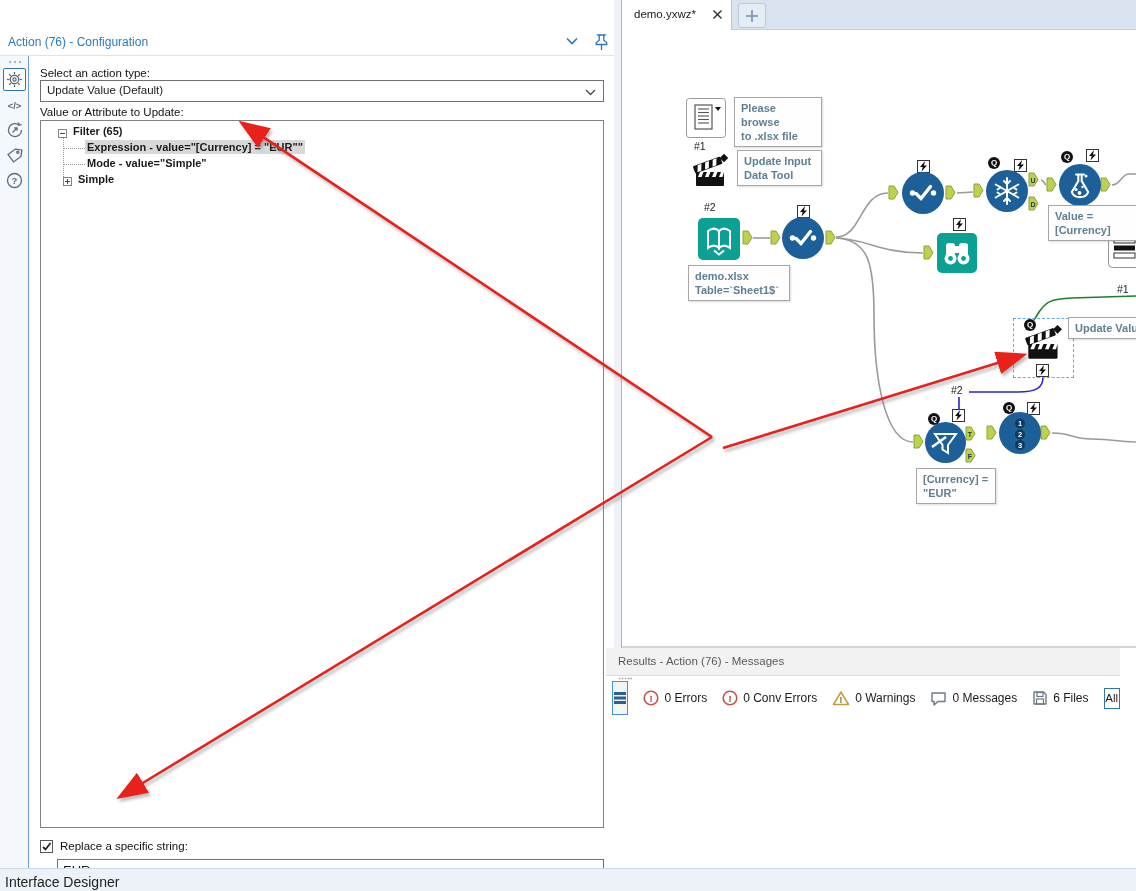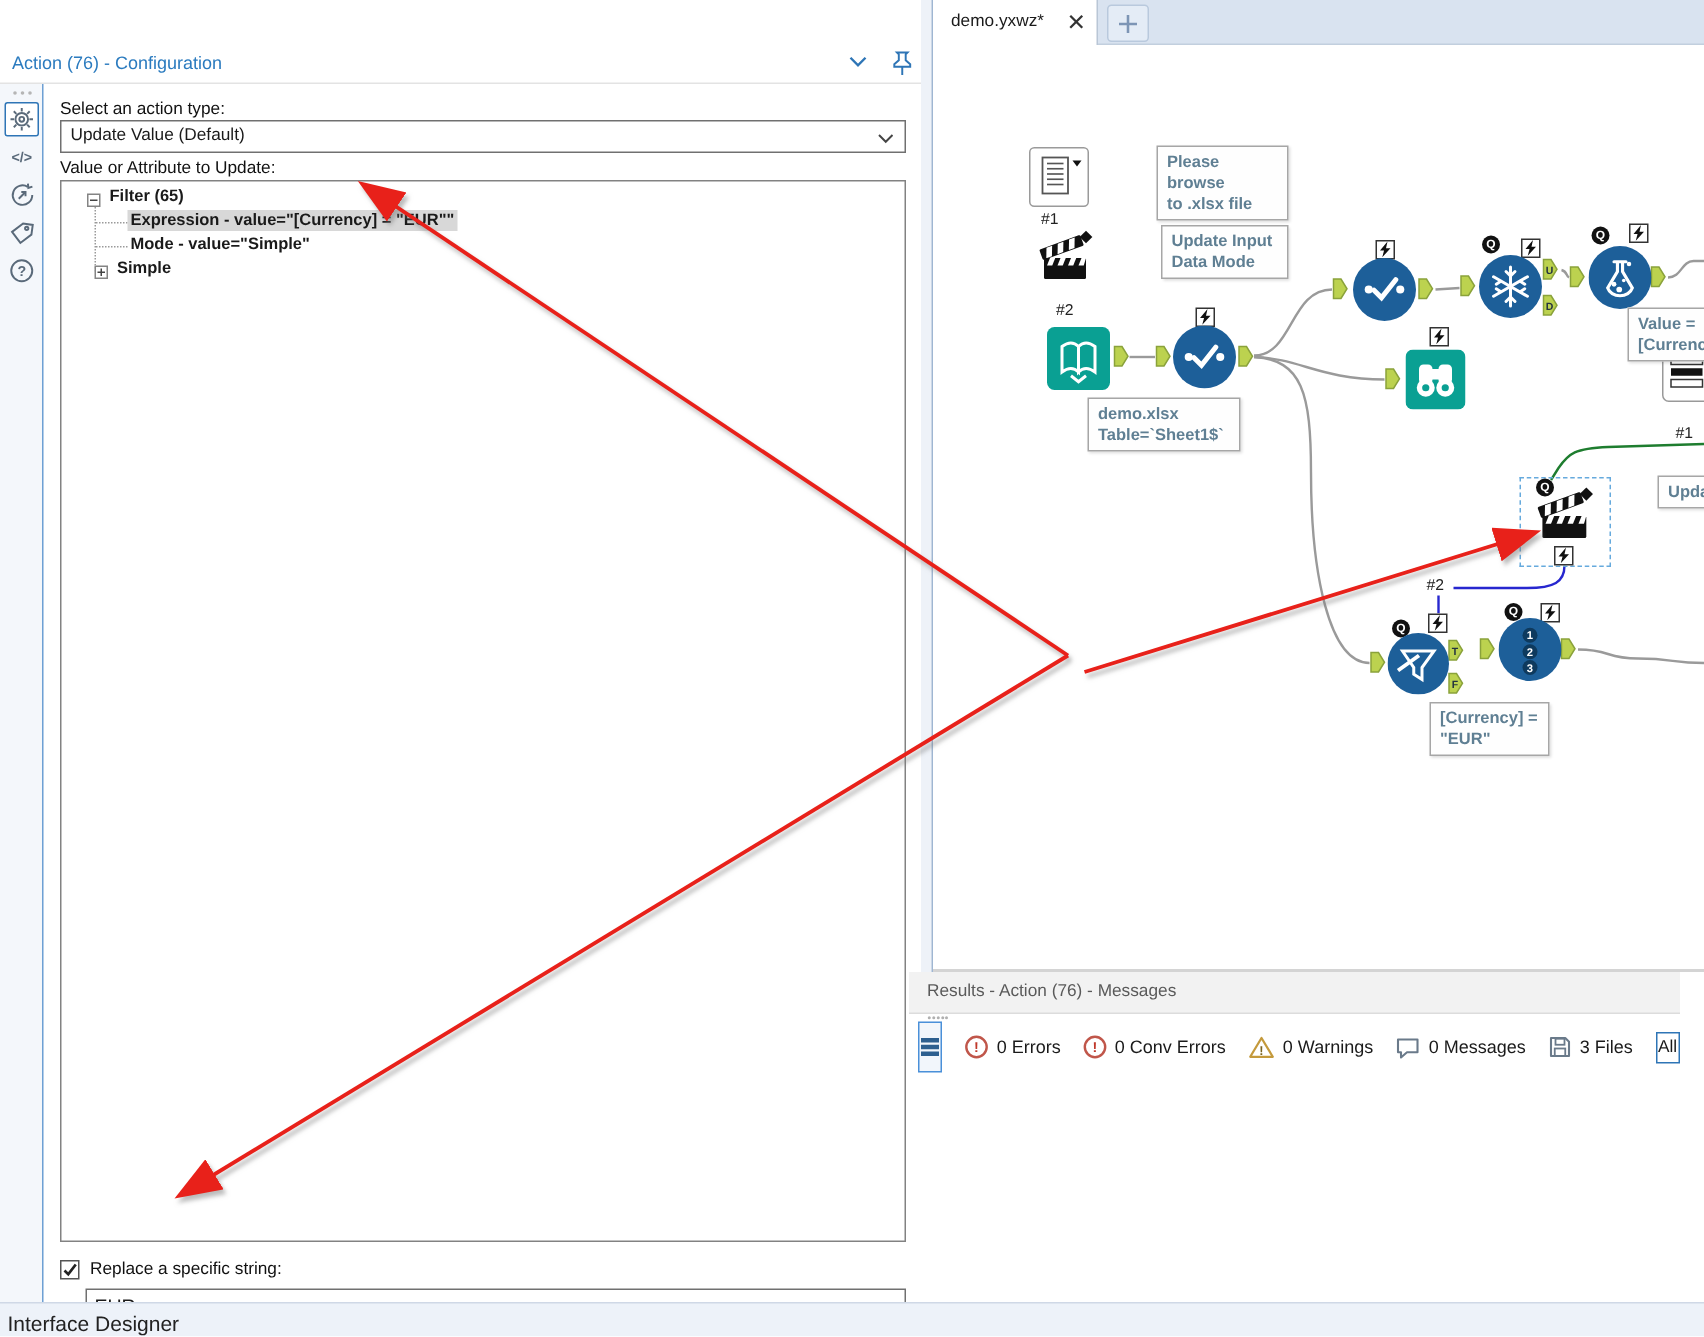--- a/index.html
+++ b/index.html
@@ -43,21 +43,21 @@
   
   #tab-bar { left:622px; top:0; width:514px; height:30px; background:#d9e3f0; border-bottom:1px solid #c2cfde; }
   #tab-active { left:0; top:0; width:110px; height:30px; background:#fff; border-right:1px solid #b9c6d6; }
   #tab-label { left:12px; top:8px; font-size:11.5px; color:#1a1a1a; }
   #tab-close { left:90px; top:9px; width:12px; height:12px; cursor:pointer; }
   #tab-add { left:116px; top:3px; width:28px; height:25px; background:#e4ecf6; border:1px solid #b9c9dd; border-radius:3px; display:flex; align-items:center; justify-content:center; cursor:pointer; }
 
   
   #canvas { left:622px; top:30px; width:514px; height:616px; background:#fff; overflow:hidden; }
   .tool { position:absolute; }
-  .annotation { position:absolute; background:#fefefe; border:1px solid #a6a6a6; color:#5f7f93; font-size:11px; font-weight:700; line-height:14px; padding:3px 6px; white-space:pre-line; box-shadow:1px 1px 2px rgba(0,0,0,.15);margin-left:37px; }
+  .annotation { position:absolute; background:#fefefe; border:1px solid #a6a6a6; color:#5f7f93; font-size:11px; font-weight:700; line-height:14px; padding:3px 6px; white-space:pre-line; box-shadow:1px 1px 2px rgba(0,0,0,.15); }
   .hashlabel { position:absolute; font-size:10.5px; color:#222; font-weight:400; }
   .badge-q { position:absolute; width:12px; height:12px; background:#111; border-radius:50%; color:#fff; font-size:8px; font-weight:700; text-align:center; line-height:12px; }
   .badge-bolt { position:absolute; width:13px; height:13px; background:#fff; border:1px solid #333; display:flex; align-items:center; justify-content:center; }
   #selection-box { position:absolute; left:391px; top:288px; width:61px; height:60px; border:1.5px dashed #66aadd; }
 
   
   #canvas-divider { left:622px; top:646px; width:514px; height:2px; background:#d4d4d4; }
   #results { left:606px; top:648px; width:514px; height:220px; background:#fff; }
   #results-header { left:0; top:0; width:514px; height:28px; background:#f2f2f2; border-bottom:1px solid #dcdcdc; }
   #results-title { left:12px; top:7px; font-size:11.5px; color:#5a5a5a; }
@@ -464,21 +464,21 @@
         </g>
       </svg>
   </div>
 
   <div class="hashlabel" style="left:495px;top:253px">#1</div>
   <div class="hashlabel" style="left:327px;top:354px;background:#fff;padding:0 2px">#2</div>
 
   <div class="annotation" style="left:112px;top:67px;width:88px">Please browse
 to .xlsx file</div>
   <div class="annotation" style="left:115px;top:120px;width:85px">Update Input
-Data Mode</div>
+Data Tool</div>
   <div class="annotation" style="left:66px;top:235px;width:102px">demo.xlsx
 Table=`Sheet1$`</div>
   <div class="annotation" style="left:426px;top:175px;width:93px">Value =
 [Currency]</div>
   <div class="annotation" style="left:446px;top:287px;width:90px">Update Value</div>
   <div class="annotation" style="left:294px;top:438px;width:80px">[Currency] =
 "EUR"</div>
 </div>
 
 <div id="canvas-divider" class="abs"></div>
@@ -529,21 +529,21 @@
           <path d="M2,2 H15 V10.5 H8 L4,14 V10.5 H2 Z" fill="none" stroke="#6a7a8a" stroke-width="1.4" stroke-linejoin="round"></path>
         </svg>
       <span>0 Messages</span>
     </div>
     <div class="count-item">
       <svg width="16" height="16">
           <path d="M2,2 H11.5 L14,4.5 V14 H2 Z" fill="none" stroke="#6a7a8a" stroke-width="1.4" stroke-linejoin="round"></path>
           <rect x="5" y="2.5" width="6" height="4" fill="none" stroke="#6a7a8a" stroke-width="1.2"></rect>
           <rect x="4.5" y="9" width="7" height="5" fill="none" stroke="#6a7a8a" stroke-width="1.2"></rect>
         </svg>
-      <span>3 Files</span>
+      <span>6 Files</span>
     </div>
     <div id="all-btn">All</div>
   </div>
 </div>
 
 <div id="status-bar" class="abs">
   <span id="status-text" class="abs">Interface Designer</span>
 </div>
 
 <svg id="red-arrows" class="abs">

